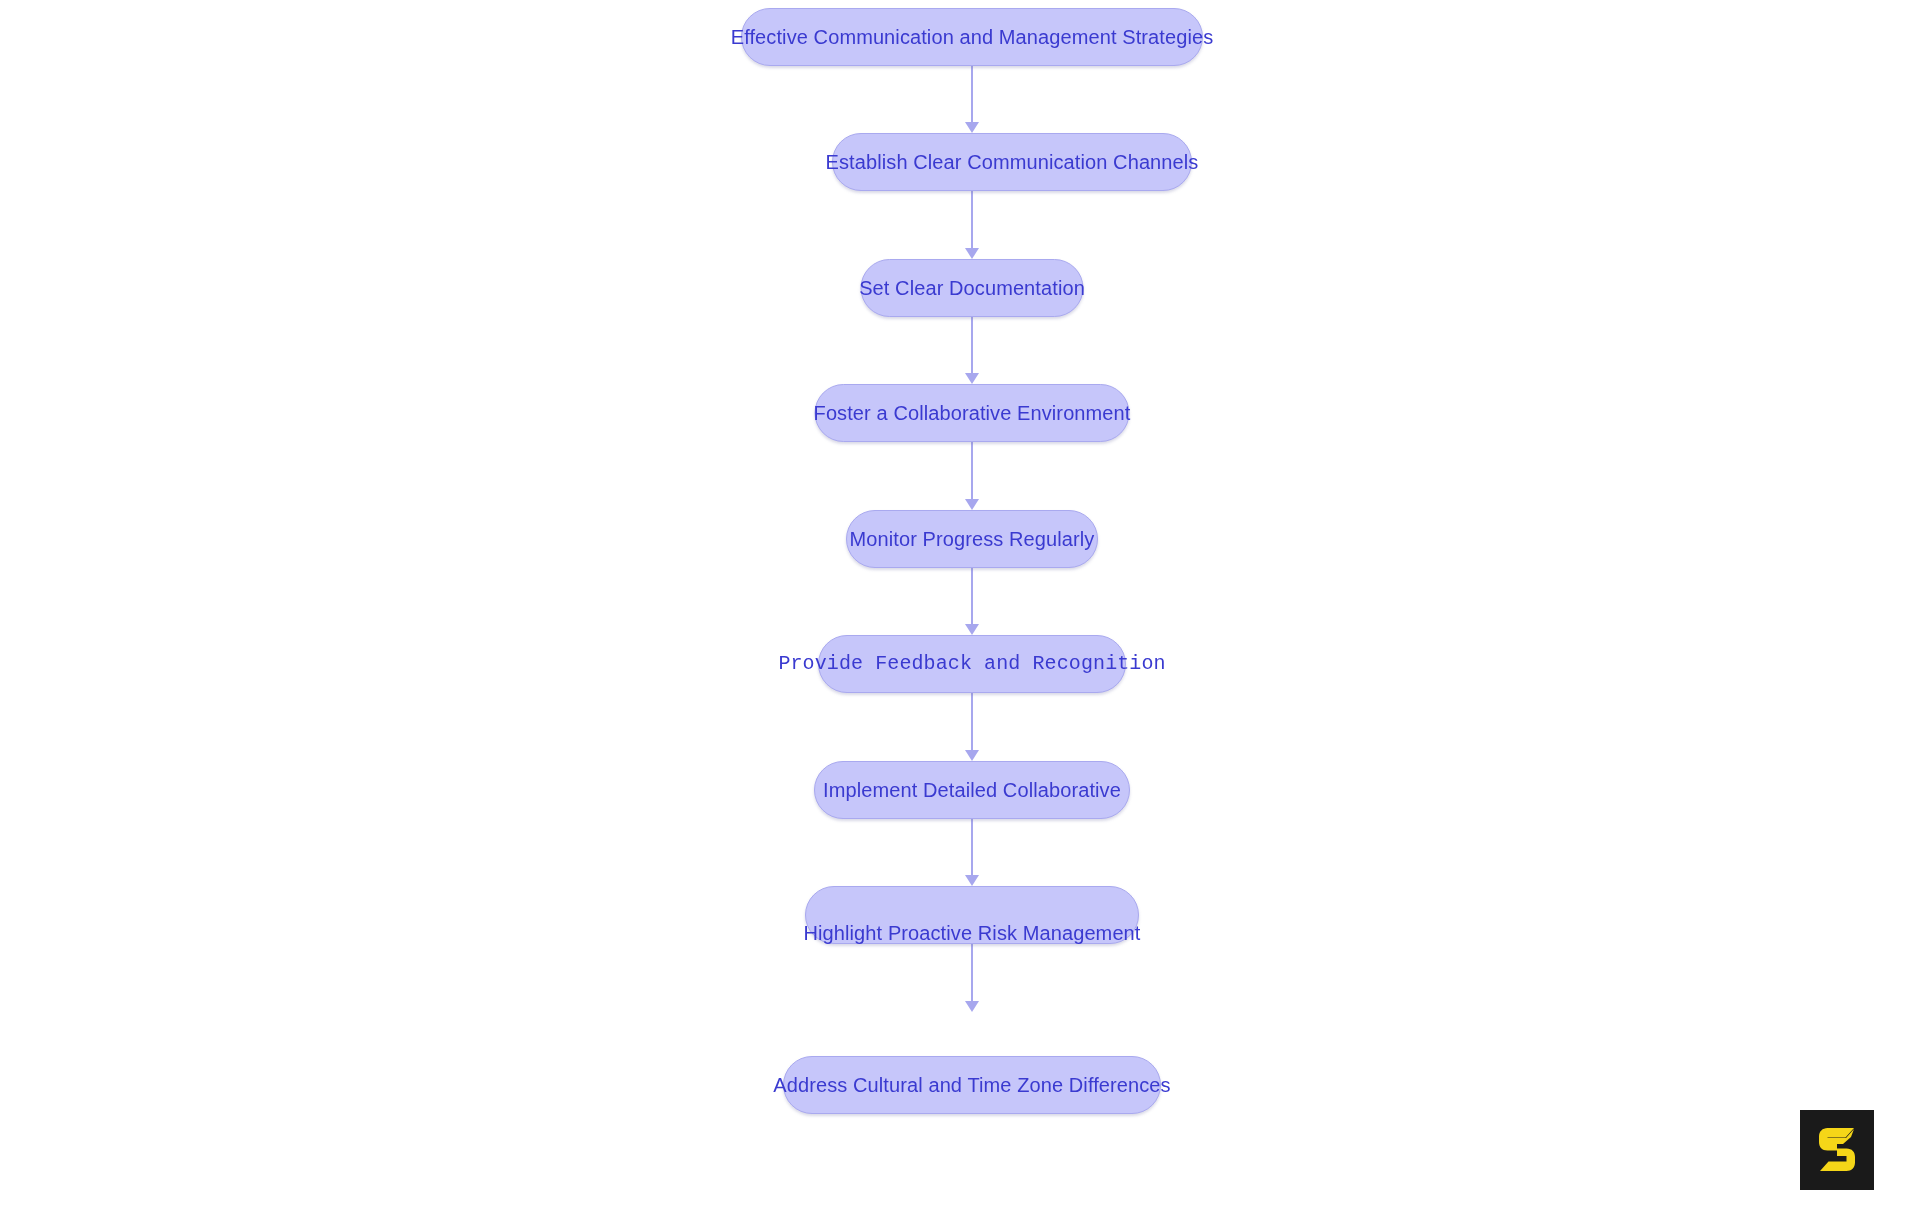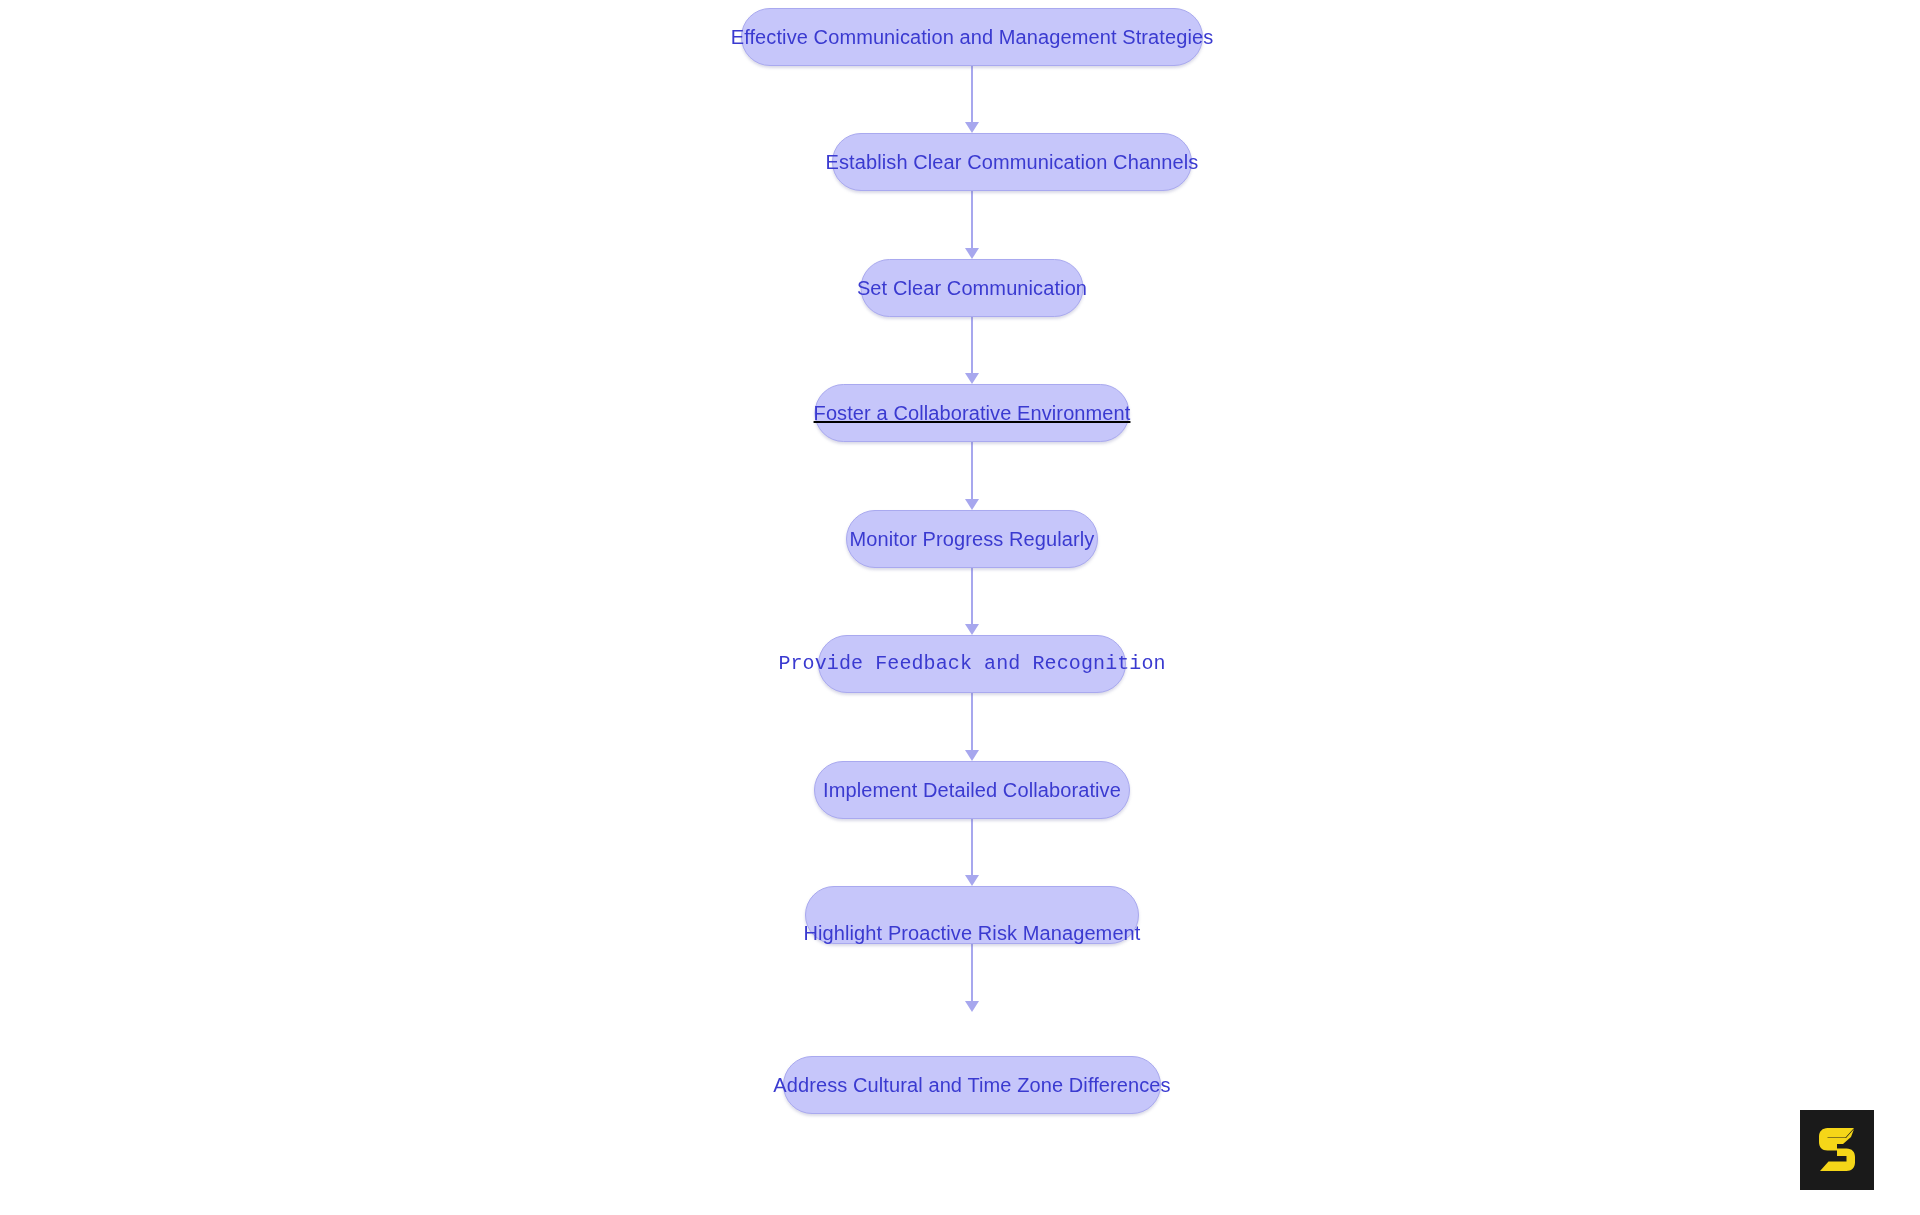--- a/index.html
+++ b/index.html
@@ -122,23 +122,23 @@
       <div class="conn-line" style="height: 58px;"></div>
       <div class="conn-head" style="top: 57px;"></div>
     </div>
     <div class="flow-node" style="left: 972px; top: 8px; width: 462px; text-align: right;">
       <span class="node-label">Effective Communication and Management Strategies</span>
     </div>
     <div class="flow-node" style="left: 972px; top: 133px; width: 360px; margin-left: 40px;">
       <span class="node-label">Establish Clear Communication Channels</span>
     </div>
     <div class="flow-node" style="left: 972px; top: 259px; width: 223px;">
-      <span class="node-label">Set Clear Communication</span>
+      <span class="node-label">Set Clear Documentation</span>
     </div>
-    <div class="flow-node" style="left: 972px; top: 384px; width: 315px; text-decoration: underline;">
+    <div class="flow-node" style="left: 972px; top: 384px; width: 315px;">
       <span class="node-label">Foster a Collaborative Environment</span>
     </div>
     <div class="flow-node" style="left: 972px; top: 510px; width: 252px;">
       <span class="node-label">Monitor Progress Regularly</span>
     </div>
     <div class="flow-node" style="left: 972px; top: 635px; width: 308px; font-family: Liberation Mono, monospace;">
       <span class="node-label">Provide Feedback and Recognition</span>
     </div>
     <div class="flow-node" style="left: 972px; top: 761px; width: 316px;">
       <span class="node-label">Implement Detailed Collaborative</span>

